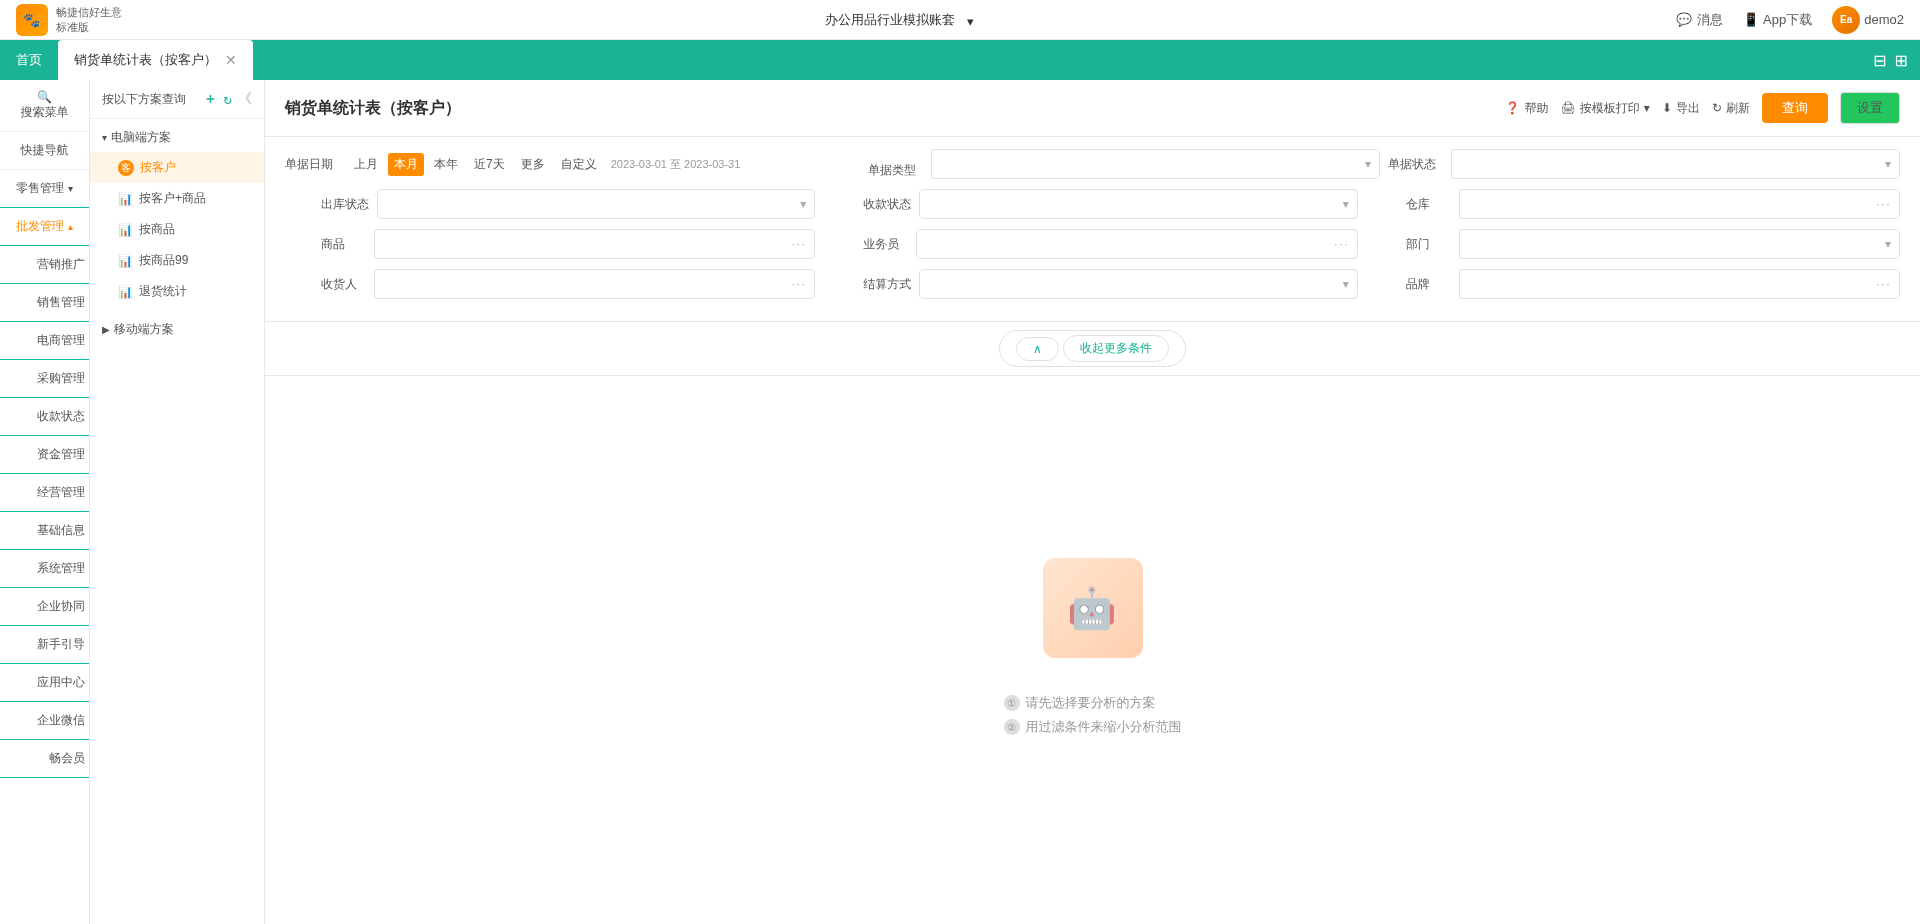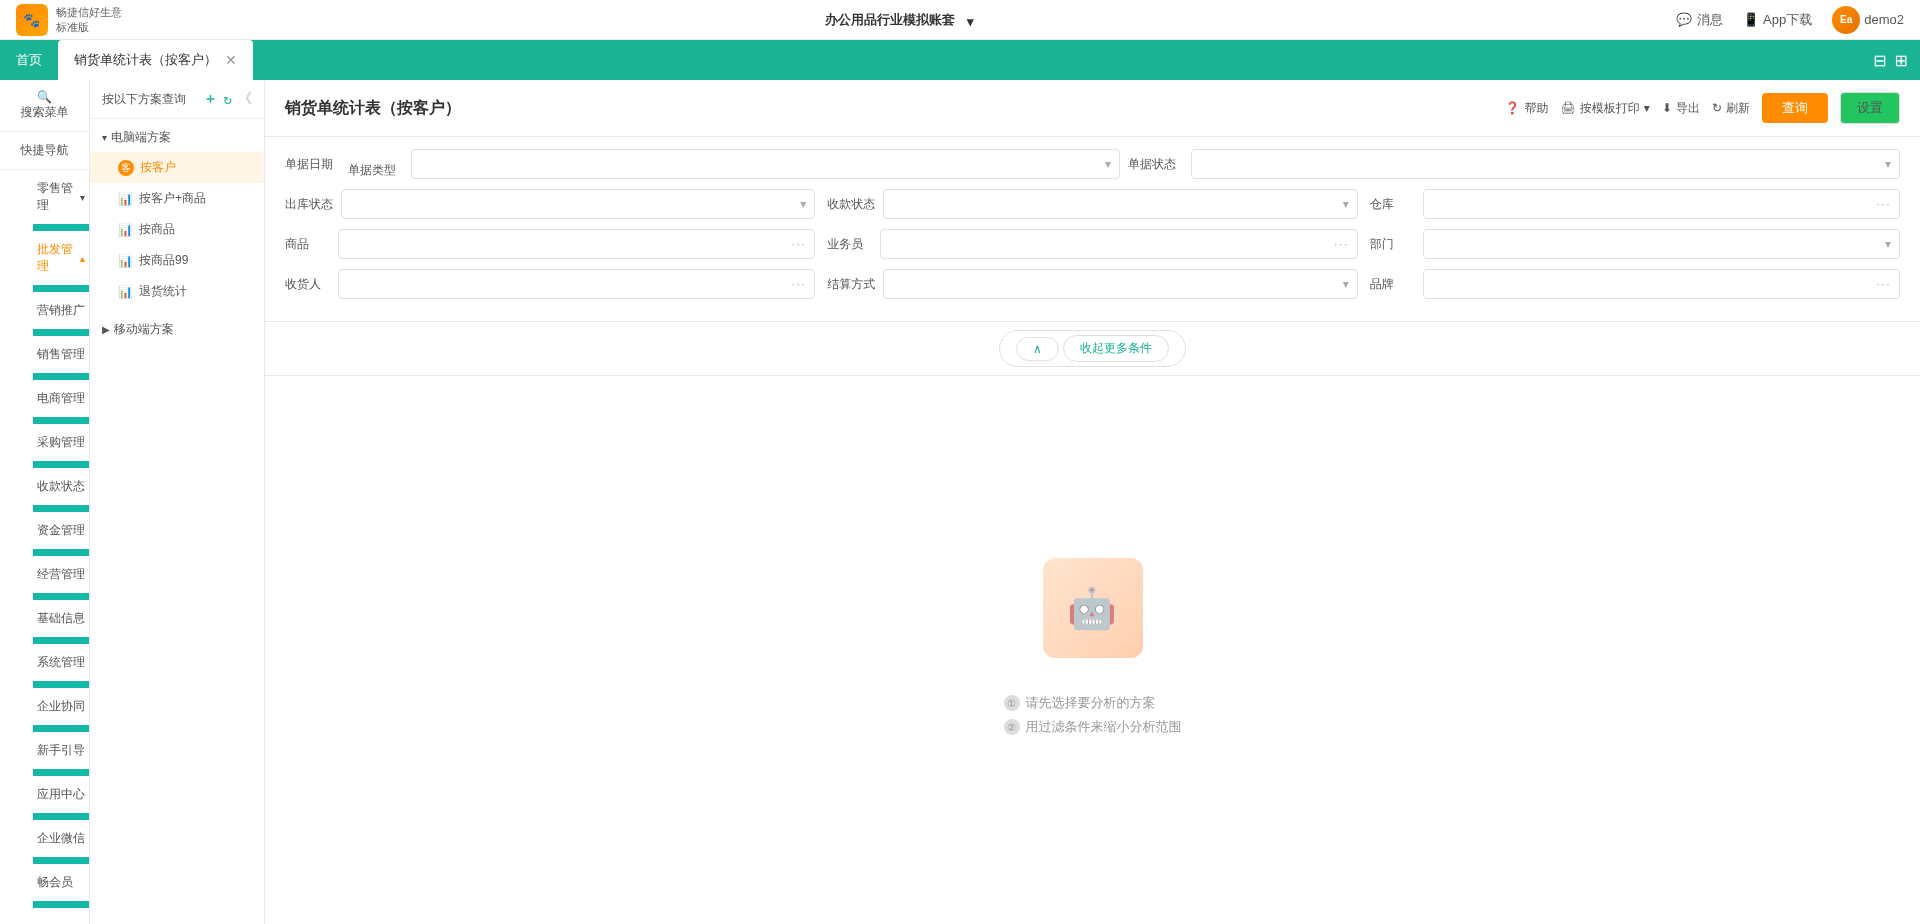--- a/index.html
+++ b/index.html
@@ -38,21 +38,20 @@
       color: #666;
       line-height: 1.3;
     }
     .header-selector {
       display: flex;
       align-items: flex-end;
       gap: 12px;
       font-size: 13px;
       color: #333;
       cursor: pointer;
-      font-weight: bold;
     }
     .header-right {
       display: flex;
       align-items: center;
       gap: 20px;
       color: #555;
       font-size: 13px;
     }
     .header-right-item {
       display: flex;
@@ -131,26 +130,25 @@
       width: 90px;
       background: #fff;
       border-right: 1px solid #e8e8e8;
       display: flex;
       flex-direction: column;
       flex-shrink: 0;
       overflow-y: auto;
     }
     .sidebar-item {
       padding: 10px 4px;
-      text-align: left;
-      cursor: pointer;
-      color: #555;
-      font-size: 12px;
-      border-bottom: 7px solid #14b8a6;
-      margin-left: 33px;
+      text-align: right;
+      cursor: pointer;
+      color: #555;
+      font-size: 12px;
+      border-bottom: 1px solid #14b8a6;
     }
     .sidebar-item.active { color: #ff8c00; }
     .sidebar-item .label {
       display: flex;
       align-items: center;
       justify-content: center;
       gap: 4px;
     }
     .sidebar-item .arrow {
       font-size: 10px;
@@ -361,20 +359,21 @@
     .filter-section {
       display: grid;
       grid-template-columns: 1fr 1fr 1fr;
       gap: 12px;
       margin-bottom: 10px;
     }
     .filter-cell {
       display: flex;
       align-items: center;
       gap: 8px;
+      margin-left: 36px;
     }
     .filter-cell-label {
       font-size: 12px;
       color: #555;
       white-space: nowrap;
       min-width: 45px;
     }
     .filter-cell-control {
       flex: 1;
       display: flex;
@@ -642,20 +641,29 @@
           </div>
           <button class="btn-query">查询</button>
           <button class="btn-settings">设置</button>
         </div>
       </div>
 
       <div class="filter-area">
 
         <div style="display:flex;align-items:center;margin-bottom:10px;gap:8px;">
           <span class="filter-label">单据日期</span>
+          <div class="date-quick-btns">
+            <span class="date-btn">上月</span>
+            <span class="date-btn active">本月</span>
+            <span class="date-btn">本年</span>
+            <span class="date-btn">近7天</span>
+            <span class="date-btn">更多</span>
+            <span class="date-btn">自定义</span>
+            <span class="date-range">2023-03-01 至 2023-03-31</span>
+          </div>
 
           <div style="flex:1;display:flex;align-items:flex-end;gap:8px;">
             <span class="filter-label">单据类型</span>
             <div class="filter-control">
               <span class="arrow">▾</span>
             </div>
           </div>
 
           <div style="flex:1;display:flex;align-items:center;gap:8px;">
             <span class="filter-label">单据状态</span>

